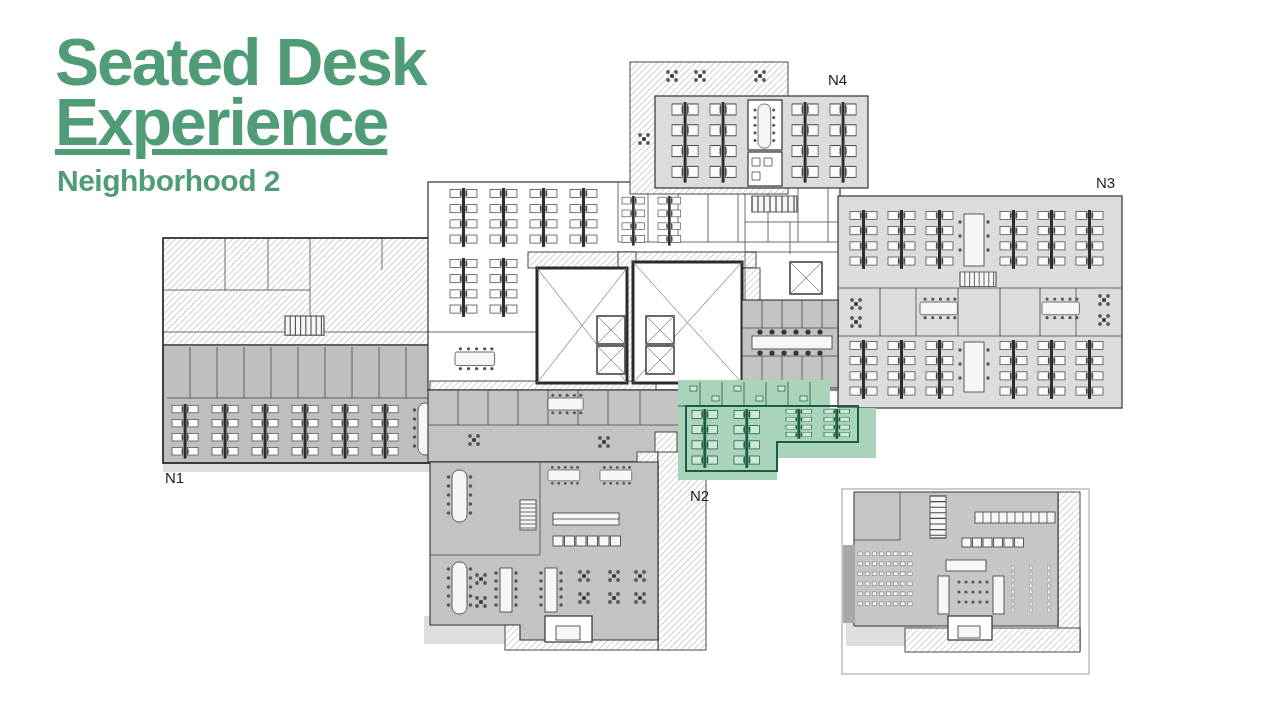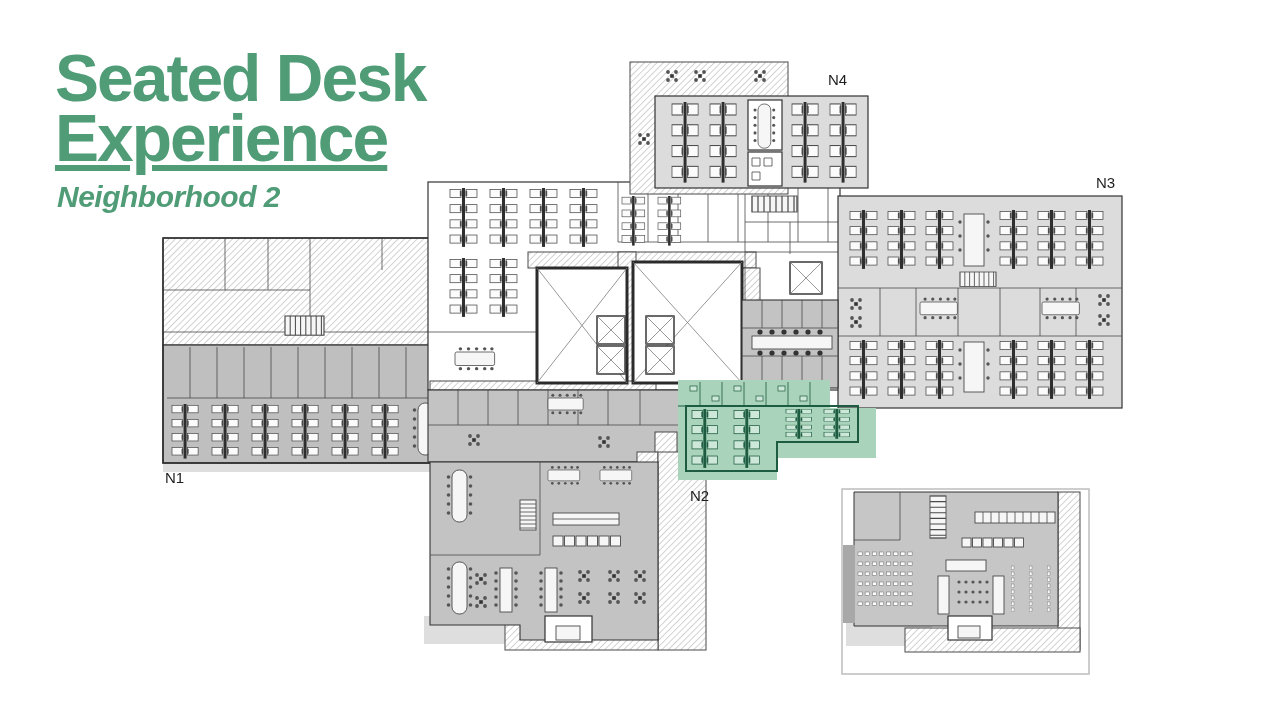--- a/index.html
+++ b/index.html
@@ -1,18 +1,18 @@
 <!DOCTYPE html>
 <html><head>
 <meta charset="utf-8">
 <style>
   html,body{margin:0;padding:0;background:#fff;}
   .slide{position:relative;width:1280px;height:720px;overflow:hidden;background:#fff;
          font-family:"Liberation Sans",sans-serif;}
-  .title-block{position:absolute;left:55px;top:48px;z-index:5;}
+  .title-block{position:absolute;left:55px;top:32px;z-index:5;}
   .title-block h1{margin:0;font-size:66px;line-height:60px;font-weight:bold;
                   letter-spacing:-2px;color:#4f9c77;}
   .title-block .subtitle{margin:12px 0 0 2px;font-size:30px;font-weight:bold;
                   letter-spacing:-0.5px;color:#4f9c77;}
   svg.plan{position:absolute;left:0;top:0;}
   
   .w  {fill:#ffffff;stroke:#333;stroke-width:1.2;}
   .lg {fill:#dcdcdc;stroke:#333;stroke-width:1.2;}
   .mg {fill:#c3c3c3;stroke:#333;stroke-width:1.1;}
   .dg {fill:#bfbfbf;stroke:#333;stroke-width:1.2;}
@@ -28,21 +28,21 @@
   text.lbl{font:15px "Liberation Sans",sans-serif;fill:#1e1e1e;}
 </style>
 </head>
 <body>
 
 <div class="slide">
 
   <div class="title-block">
     <h1><span style="color: rgb(79, 156, 119);">Seated Desk</span><br>
     <span style="color: rgb(79, 156, 119); text-decoration: underline;">Experience</span></h1>
-    <div class="subtitle" style="color: rgb(79, 156, 119); font-style: italic;">Neighborhood 2</div>
+    <div class="subtitle" style="color: rgb(79, 156, 119);">Neighborhood 2</div>
   </div>
 
   <svg class="plan" width="1280" height="720" viewBox="0 0 1280 720">
     <defs>
       <pattern id="hatch" width="4.5" height="4.5" patternUnits="userSpaceOnUse" patternTransform="rotate(45)">
         <rect width="4.5" height="4.5" fill="#ffffff"></rect>
         <line x1="0" y1="0" x2="0" y2="4.5" stroke="#9e9e9e" stroke-width="0.9"></line>
       </pattern>
 
       <g id="cl">

